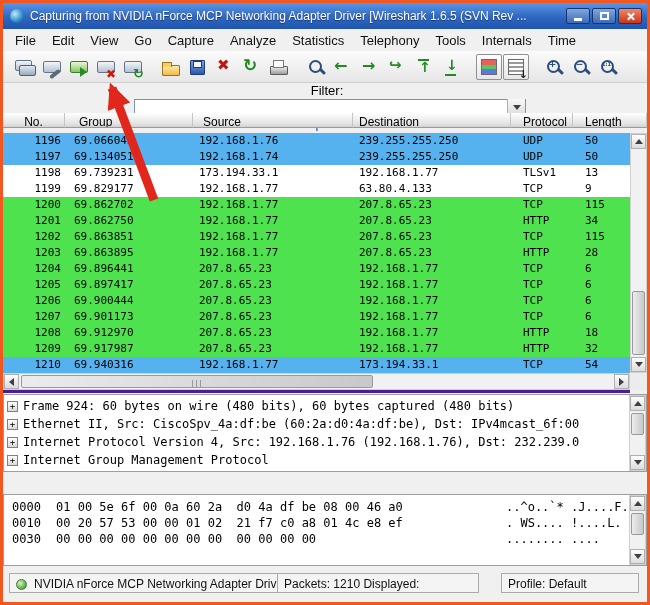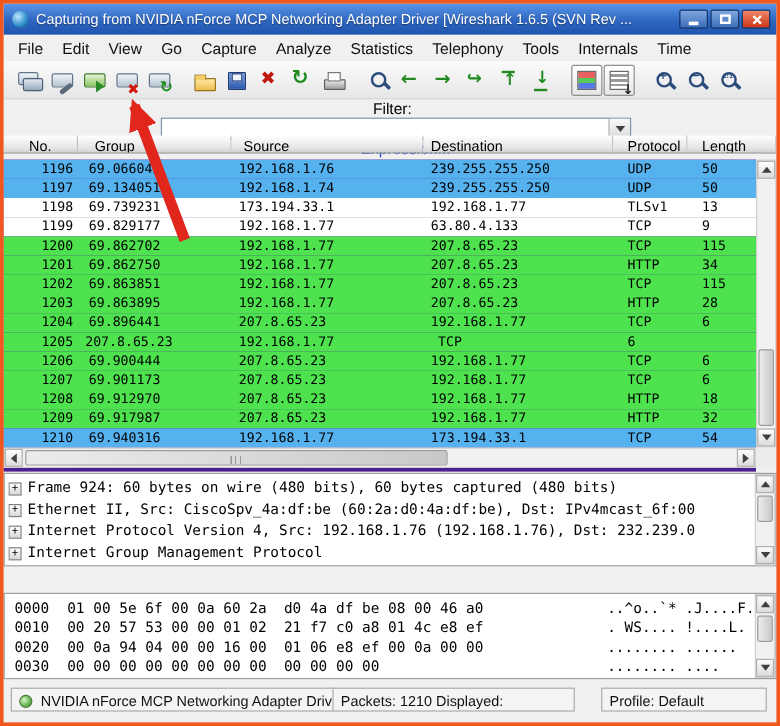--- a/index.html
+++ b/index.html
@@ -362,20 +362,21 @@
       <div class="prow pgrid bg-green">
         <span class="pcell c-no">1204</span>
         <span class="pcell c-time">69.896441</span>
         <span class="pcell c-src">207.8.65.23</span>
         <span class="pcell c-dst">192.168.1.77</span>
         <span class="pcell c-proto">TCP</span>
         <span class="pcell c-len">6</span>
       </div>
       <div class="prow pgrid bg-green">
         <span class="pcell c-no">1205</span>
+        <span class="pcell c-time">69.897417</span>
         <span class="pcell c-src">207.8.65.23</span>
         <span class="pcell c-dst">192.168.1.77</span>
         <span class="pcell c-proto">TCP</span>
         <span class="pcell c-len">6</span>
       </div>
       <div class="prow pgrid bg-green">
         <span class="pcell c-no">1206</span>
         <span class="pcell c-time">69.900444</span>
         <span class="pcell c-src">207.8.65.23</span>
         <span class="pcell c-dst">192.168.1.77</span>
@@ -454,21 +455,20 @@
         <span class="sb-thumb"></span>
       </span>
     <span class="sb">
         <i class="tri-down"></i>
       </span>
   </div>
 
   <div class="hexpane" id="hex-lines">
       <div class="hline"><span class="hoff">0000</span><span class="hhex">01 00 5e 6f 00 0a 60 2a  d0 4a df be 08 00 46 a0</span><span class="hascii">..^o..`* .J....F.</span></div>
       <div class="hline"><span class="hoff">0010</span><span class="hhex">00 20 57 53 00 00 01 02  21 f7 c0 a8 01 4c e8 ef</span><span class="hascii">. WS.... !....L.</span></div>
-      <div class="hline"><span class="hoff">0020</span><span class="hhex">00 0a 94 04 00 00 16 00  01 06 e8 ef 00 0a 00 00</span><span class="hascii">........ ......</span></div>
       <div class="hline"><span class="hoff">0030</span><span class="hhex">00 00 00 00 00 00 00 00  00 00 00 00</span><span class="hascii">........ ....</span></div>
     </div>
   <div class="vscroll vs-hex">
     <span class="sb">
         <i class="tri-up"></i>
       </span>
     <span class="sb-track">
         <span class="sb-thumb"></span>
       </span>
     <span class="sb">

